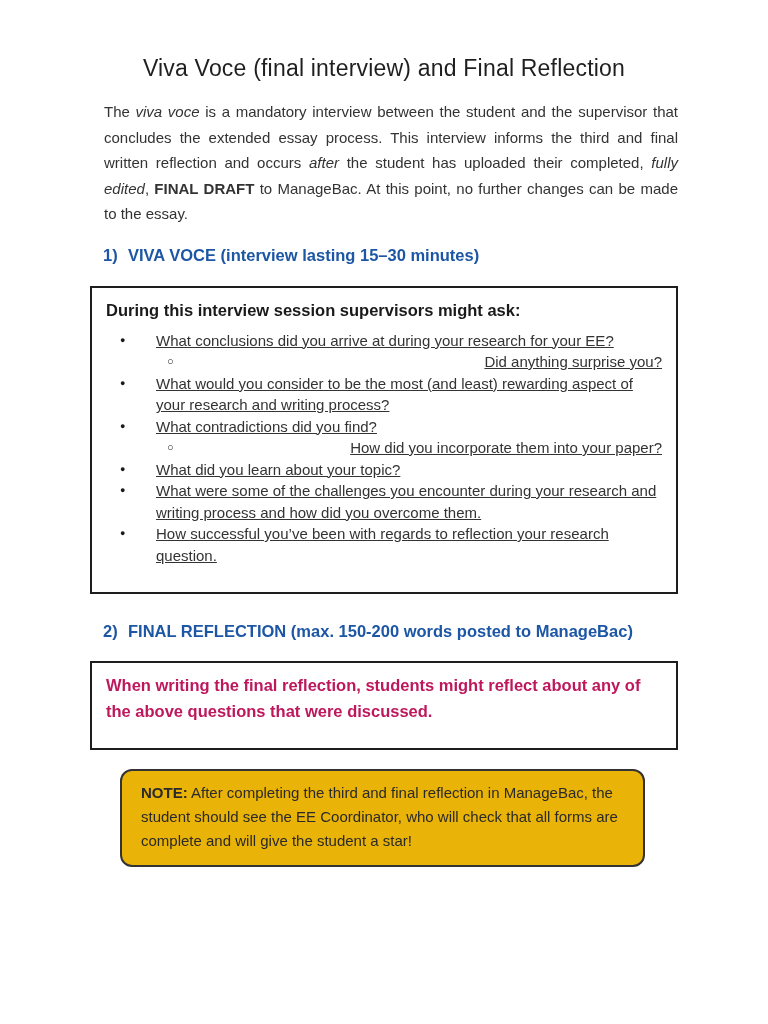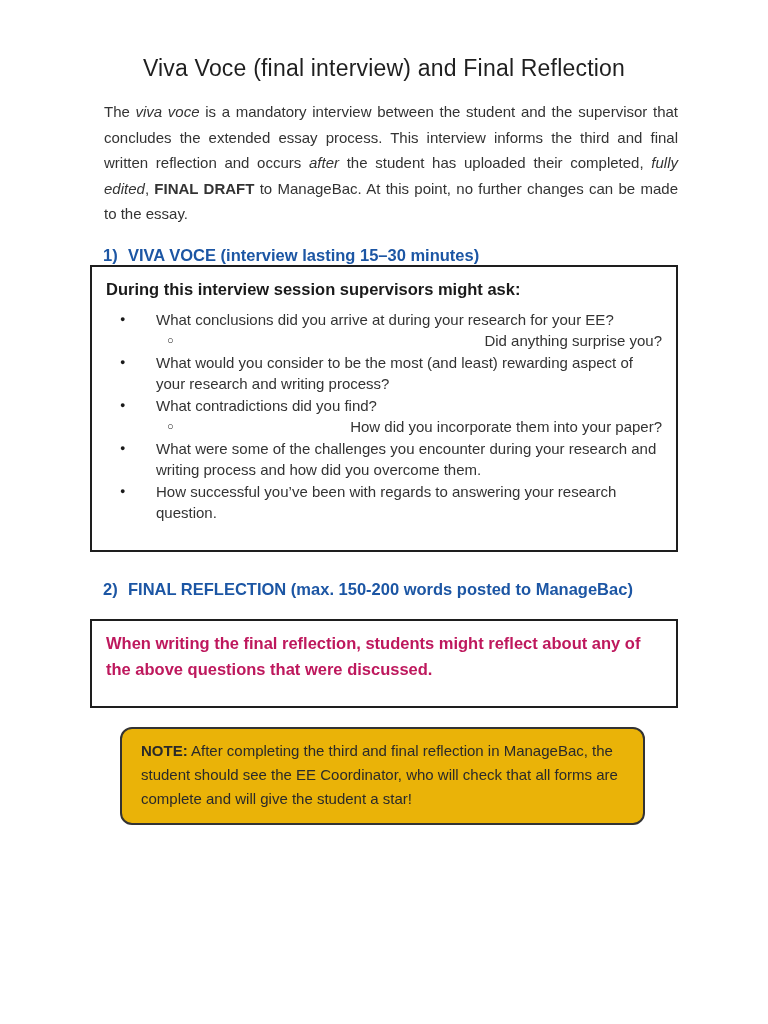--- a/index.html
+++ b/index.html
@@ -43,38 +43,40 @@
     font-size: 16.5px;
     font-weight: 700;
     color: #1c56a4;
     display: flex;
   }
   .num-heading .num {
     width: 25px;
     flex: 0 0 25px;
   }
   .outline-box {
+    margin-top: 21px;
     border: 2px solid #1e1e1e;
     background: #ffffff;
   }
   .box-1 {
     padding: 11px 14px 26px 14px;
   }
   .box-title {
     font-size: 16.5px;
     font-weight: 700;
     color: #1a1a1a;
     line-height: 22px;
     margin-bottom: 9px;
   }
   .bullet-list { font-size: 15px; line-height: 21.5px; color: #333333; }
   .bullet {
     position: relative;
     padding-left: 36px;
     margin-left: 14px;
+    text-decoration: underline;
   }
   .bullet.level-1::before {
     content: "●";
     position: absolute;
     left: 0;
     top: 0;
     font-size: 9px;
     line-height: 21.5px;
     color: #1a1a1a;
   }
@@ -131,22 +133,23 @@
     </div>
 
     <div class="outline-box box-1">
       <div class="box-title">During this interview session supervisors might ask:</div>
       <div class="bullet-list">
         <div class="bullet level-1">What conclusions did you arrive at during your research for your EE?</div>
         <div class="bullet level-2">Did anything surprise you?</div>
         <div class="bullet level-1">What would you consider to be the most (and least) rewarding aspect of your research and writing process?</div>
         <div class="bullet level-1">What contradictions did you find?</div>
         <div class="bullet level-2">How did you incorporate them into your paper?</div>
+        <div class="bullet level-1">What did you learn about your topic?</div>
         <div class="bullet level-1">What were some of the challenges you encounter during your research and writing process and how did you overcome them.</div>
-        <div class="bullet level-1">How successful you’ve been with regards to answering your research question.</div>
+        <div class="bullet level-1">How successful you’ve been with regards to reflection your research question.</div>
       </div>
     </div>
 
     <div class="num-heading heading-2">
       <span class="num">2)</span>
       <span>FINAL REFLECTION (max. 150-200 words posted to ManageBac)</span>
     </div>
 
     <div class="outline-box box-2">
       <span>When writing the final reflection, students might reflect about any of the above questions that were discussed.</span>

